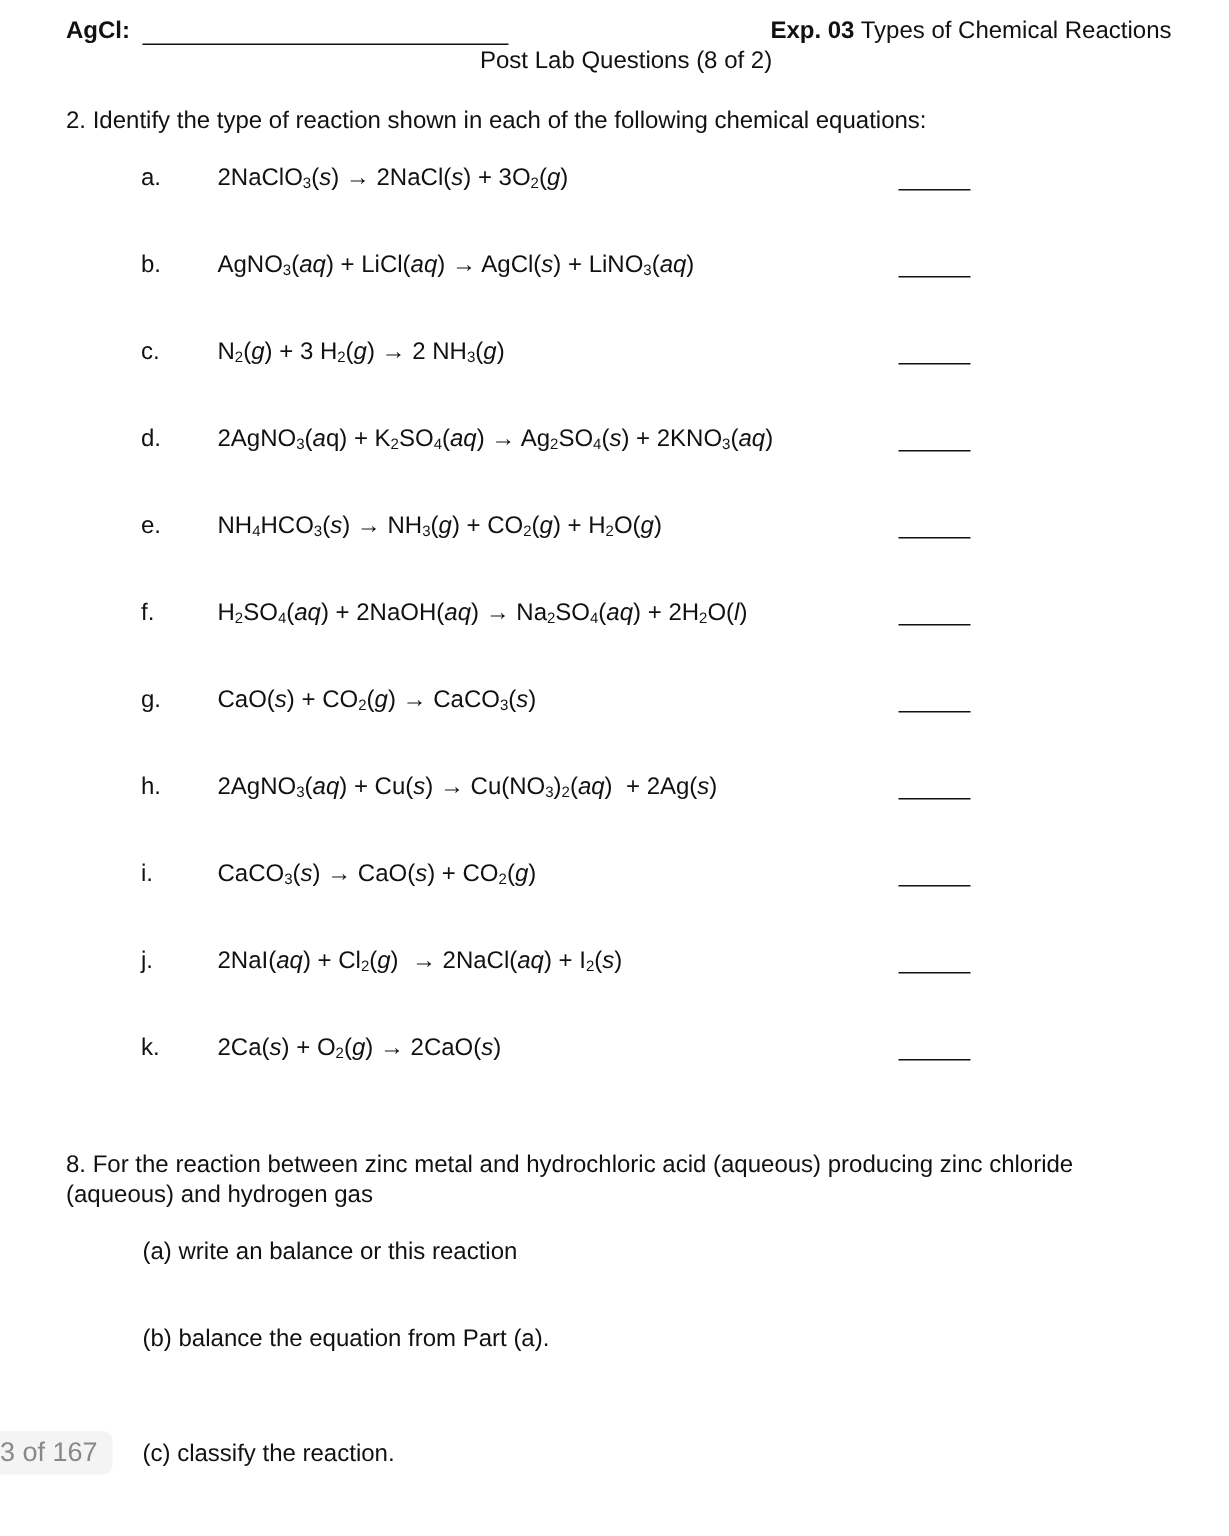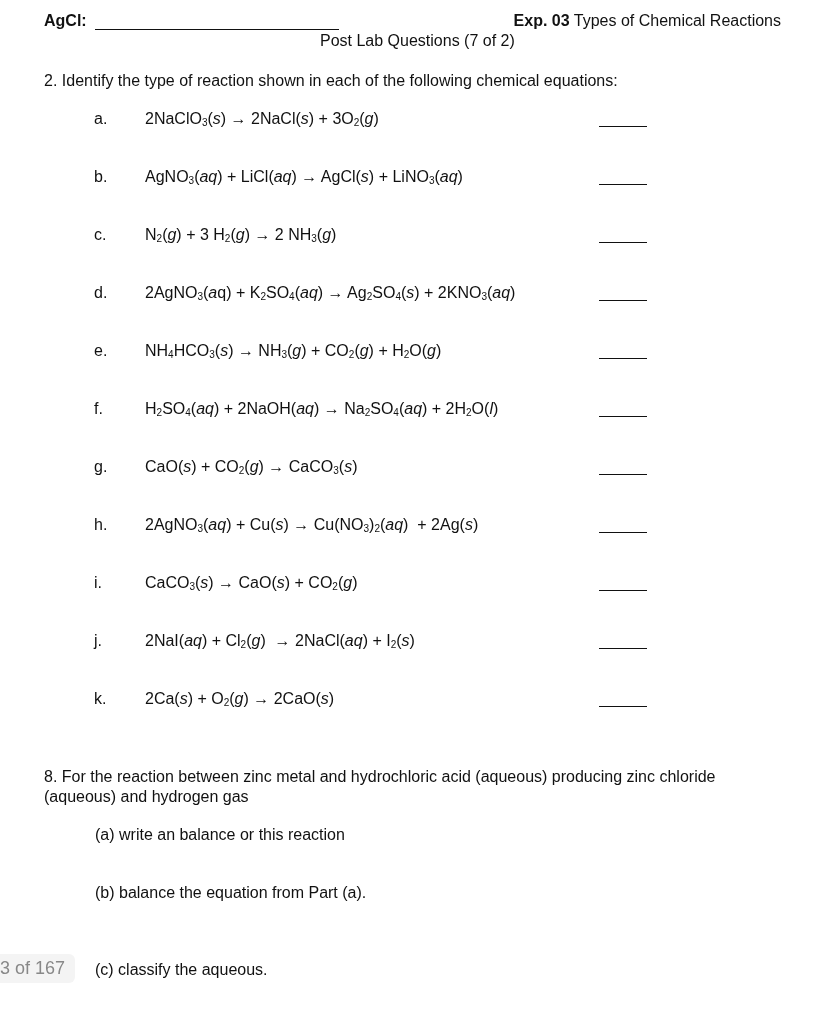--- a/index.html
+++ b/index.html
@@ -75,21 +75,21 @@
   </style>
 </head>
 <body>
 
 <div class="abs name-label">AgCl:</div>
 <div class="abs name-line"></div>
 <div class="abs exp-title">
   <b>Exp. 03</b>
   <span>Types of Chemical Reactions</span>
 </div>
-<div class="abs subtitle">Post Lab Questions (7 of 2)</div>
+<div class="abs subtitle">Post Lab Questions (8 of 2)</div>
 
 <div class="abs q-text" style="left:44px; top:71px;">2. Identify the type of reaction shown in each of the following chemical equations:</div>
 
 <div id="q1-items">
     <div class="abs item-letter" style="top: 110px;">a.</div>
     <div class="abs item-eq" style="top: 110px;"><span style="white-space: pre;">2NaClO</span><sub style="white-space: pre;">3</sub><span style="white-space: pre;">(</span><i style="white-space: pre;">s</i><span style="white-space: pre;">) → 2NaCl(</span><i style="white-space: pre;">s</i><span style="white-space: pre;">) + 3O</span><sub style="white-space: pre;">2</sub><span style="white-space: pre;">(</span><i style="white-space: pre;">g</i><span style="white-space: pre;">)</span></div>
     <div class="abs answer-line" style="top: 126px;"></div>
     <div class="abs item-letter" style="top: 168px;">b.</div>
     <div class="abs item-eq" style="top: 168px;"><span style="white-space: pre;">AgNO</span><sub style="white-space: pre;">3</sub><span style="white-space: pre;">(</span><i style="white-space: pre;">aq</i><span style="white-space: pre;">) + LiCl(</span><i style="white-space: pre;">aq</i><span style="white-space: pre;">) → AgCl(</span><i style="white-space: pre;">s</i><span style="white-space: pre;">) + LiNO</span><sub style="white-space: pre;">3</sub><span style="white-space: pre;">(</span><i style="white-space: pre;">aq</i><span style="white-space: pre;">)</span></div>
     <div class="abs answer-line" style="top: 184px;"></div>
@@ -119,15 +119,15 @@
     <div class="abs answer-line" style="top: 648px;"></div>
     <div class="abs item-letter" style="top: 690px;">k.</div>
     <div class="abs item-eq" style="top: 690px;"><span style="white-space: pre;">2Ca(</span><i style="white-space: pre;">s</i><span style="white-space: pre;">) + O</span><sub style="white-space: pre;">2</sub><span style="white-space: pre;">(</span><i style="white-space: pre;">g</i><span style="white-space: pre;">) → 2CaO(</span><i style="white-space: pre;">s</i><span style="white-space: pre;">)</span></div>
     <div class="abs answer-line" style="top: 706px;"></div>
   </div>
 
 <div class="abs q-text" style="left:44px; top:767px;">8. For the reaction between zinc metal and hydrochloric acid (aqueous) producing zinc chloride</div>
 <div class="abs q-text" style="left:44px; top:787px;">(aqueous) and hydrogen gas</div>
 <div class="abs q-text" style="left:95px; top:825px;">(a) write an balance or this reaction</div>
 <div class="abs q-text" style="left:95px; top:883px;">(b) balance the equation from Part (a).</div>
-<div class="abs q-text" style="left:95px; top:960px;">(c) classify the aqueous.</div>
+<div class="abs q-text" style="left:95px; top:960px;">(c) classify the reaction.</div>
 
 <div class="abs page-indicator">3 of 167</div>
 
 </body></html>

